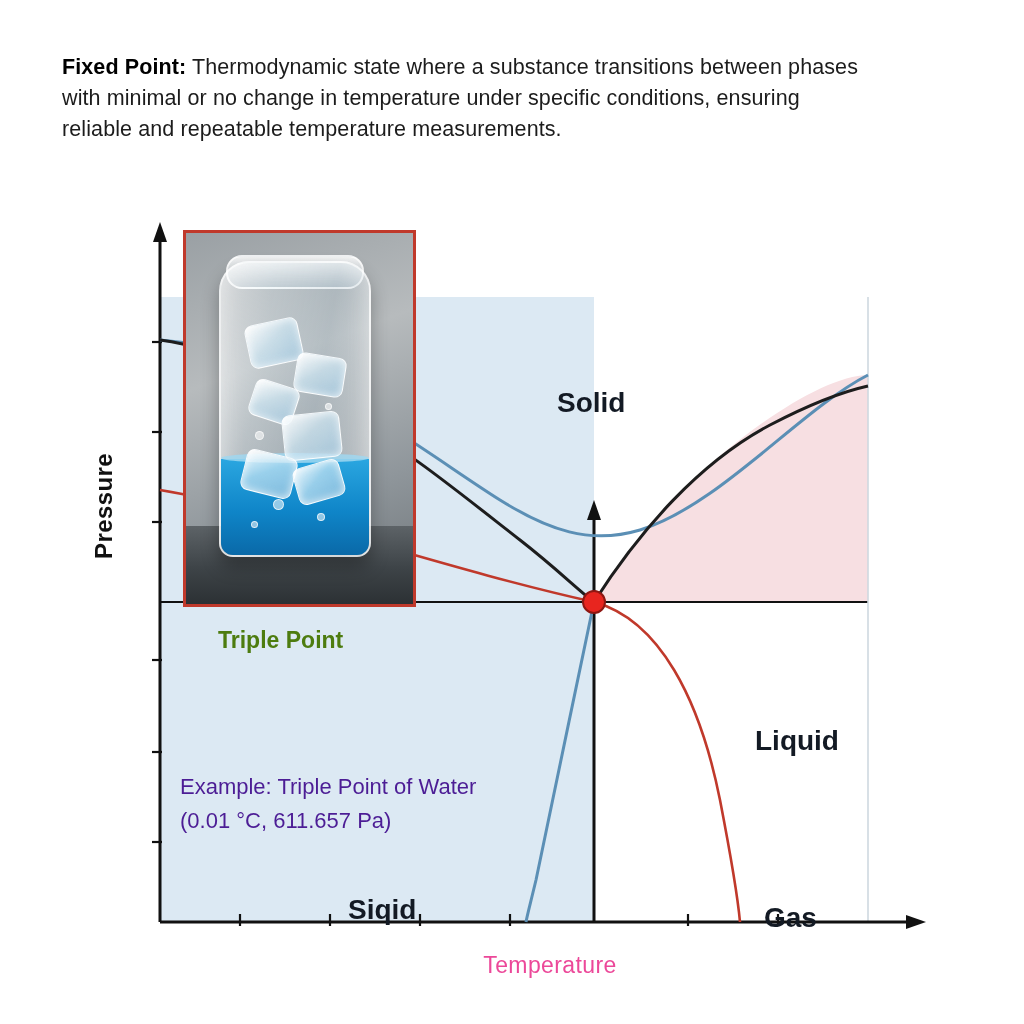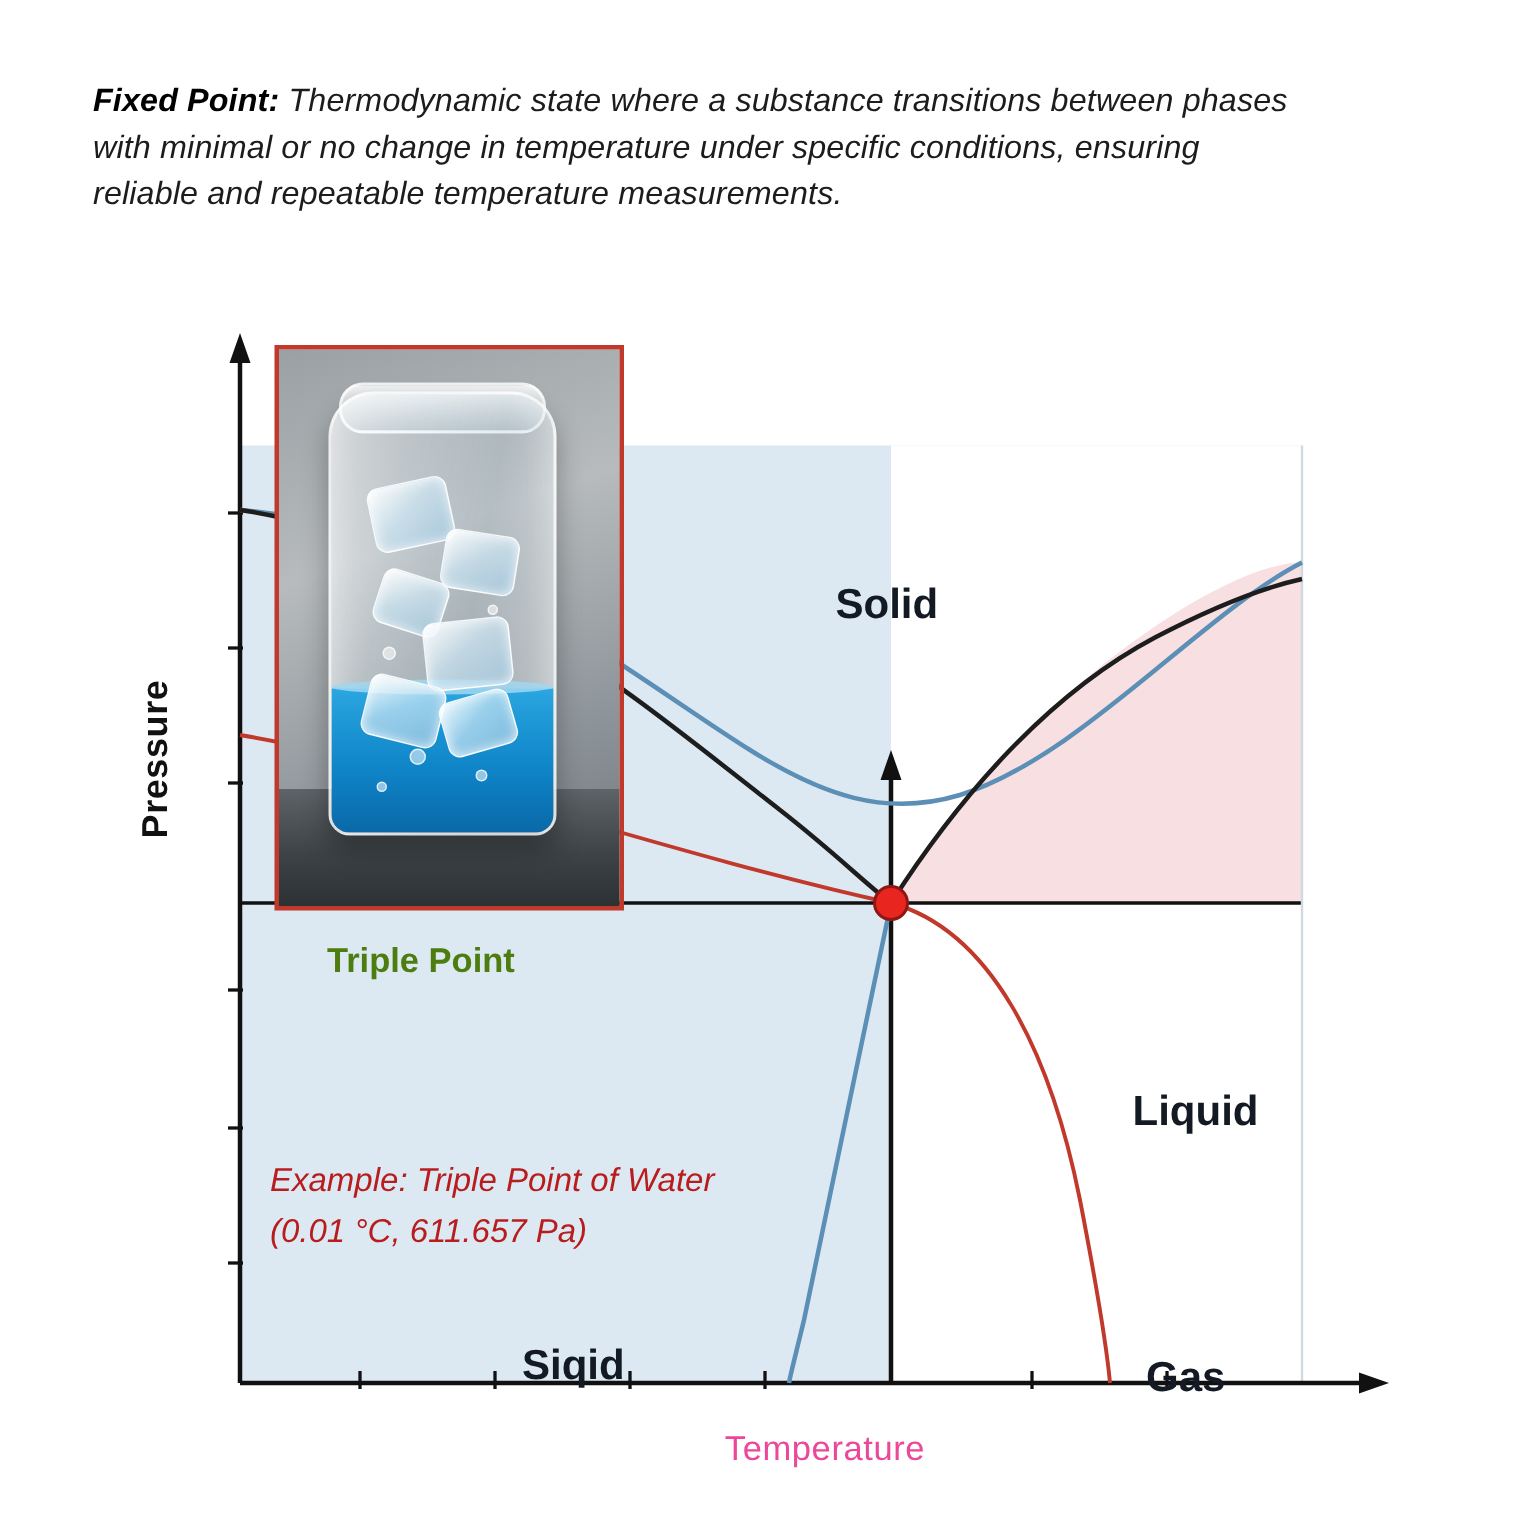--- a/index.html
+++ b/index.html
@@ -24,21 +24,20 @@
   
   .caption {
     position: absolute;
     left: 62px;
     top: 30px;
     width: 810px;
     font-size: 21.5px;
     line-height: 31px;
     color: #1c1c1c;
     letter-spacing: .1px;
-    font-style: italic;
   }
   .caption .lead {
     font-weight: bold;
     color: #000;
   }
 
   
   #chart {
     position: absolute;
     left: 0;
@@ -100,23 +99,22 @@
     color: #4d7c0f;
     white-space: nowrap;
   }
 
   .example-note {
     position: absolute;
     left: 180px;
     top: 570px;
     font-size: 22px;
     line-height: 34px;
-    color: #b91c1c;
+    color: #4c1d95;
     white-space: nowrap;
-    font-style: italic;
   }
 
   
   #inset {
     position: absolute;
     left: 183px;
     top: 30px;
     width: 233px;
     height: 377px;
     border: 3px solid #c0392b;

